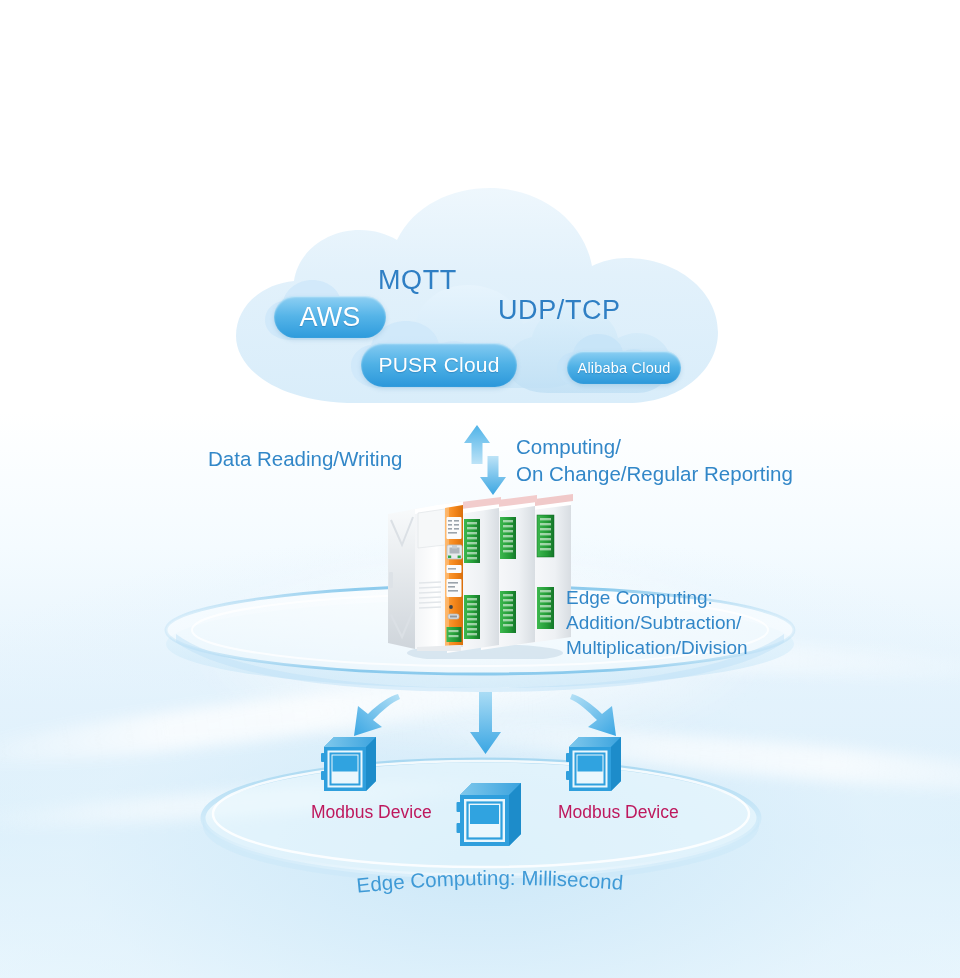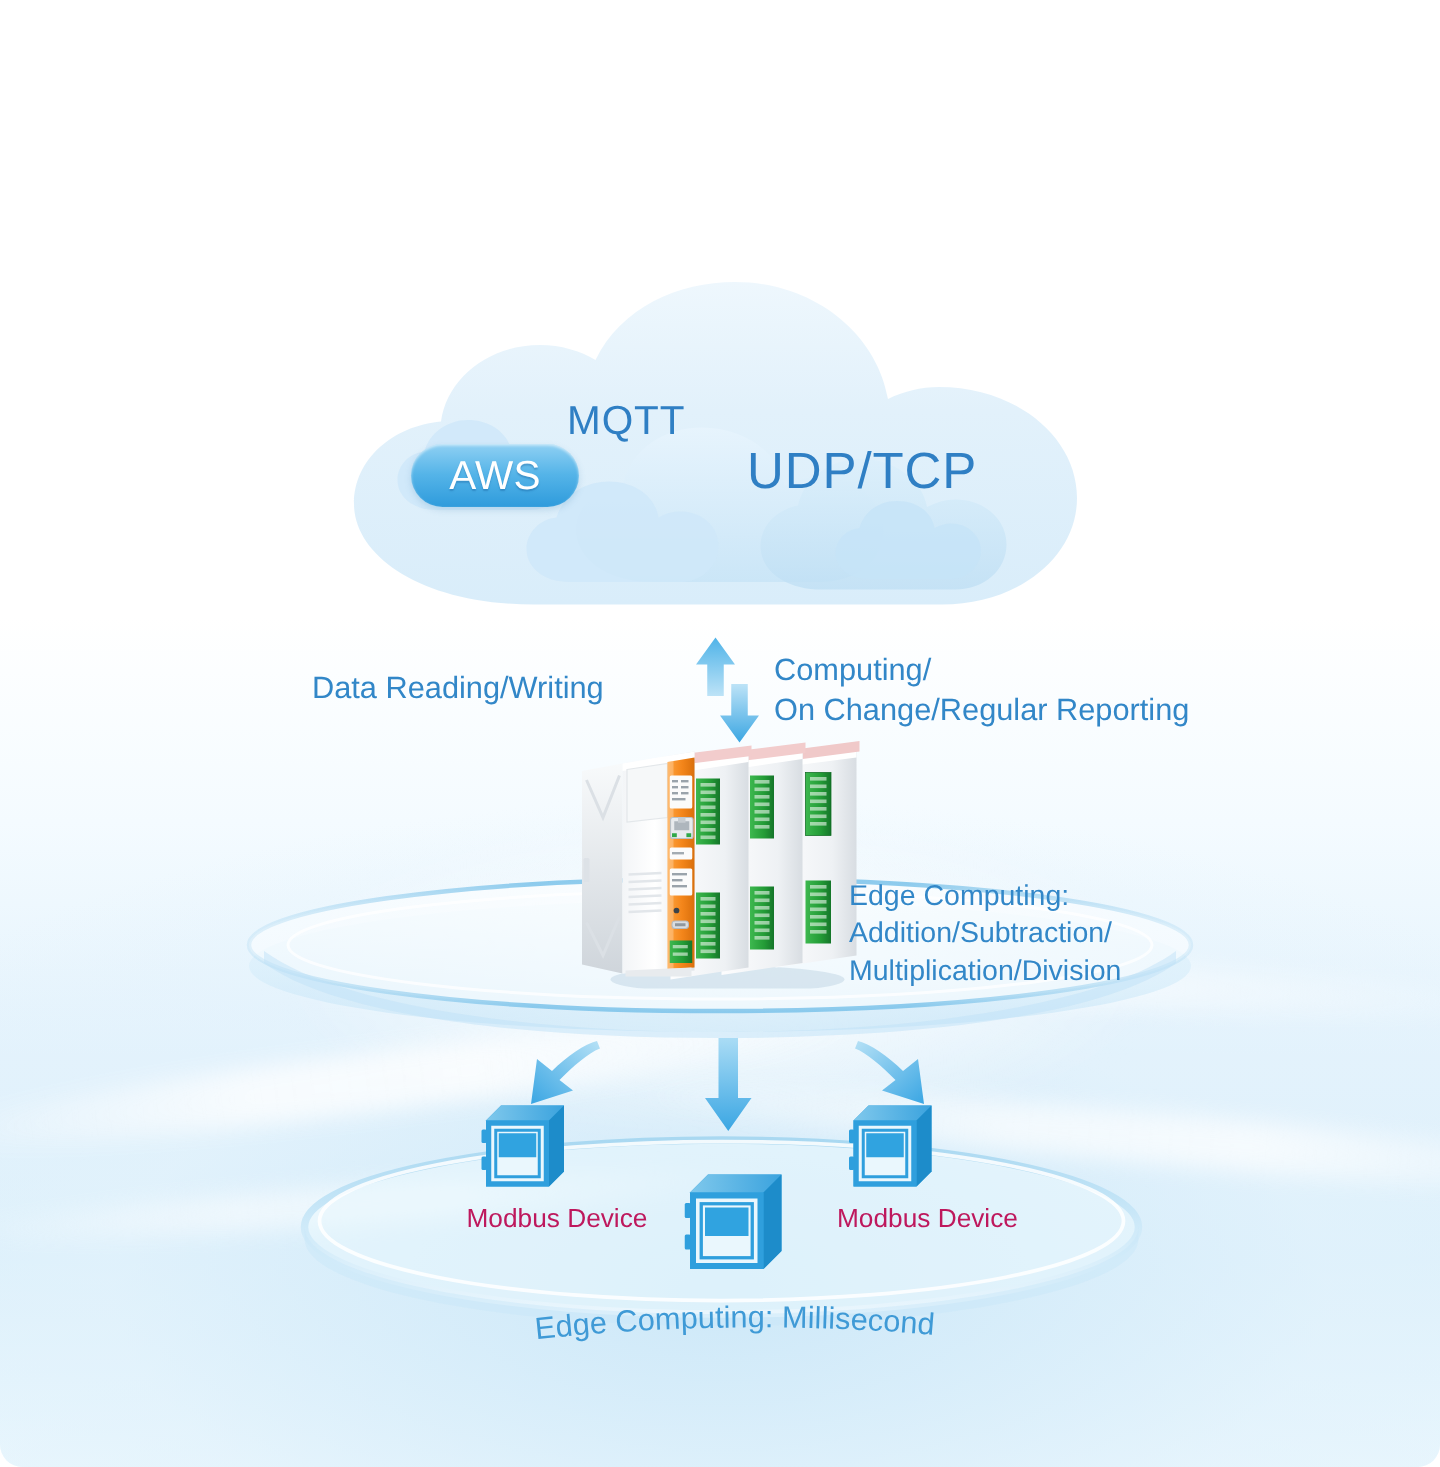--- a/index.html
+++ b/index.html
@@ -9,21 +9,20 @@
   }
   body {
     font-family: "Liberation Sans", sans-serif;
   }
   #stage {
     position: relative;
     width: 960px;
     height: 978px;
     overflow: hidden;
     background: #ffffff;
-    border-radius: 15px;
   }
   
   .bg-base {
     position: absolute; inset: 0;
     background:
       radial-gradient(ellipse 900px 420px at 50% 860px, rgba(205,232,248,0.95) 0%, rgba(226,242,252,0.6) 45%, rgba(255,255,255,0) 78%),
       linear-gradient(180deg, #ffffff 0%, #ffffff 42%, #f4fbff 56%, #e3f2fc 72%, #dcf0fb 86%, #eaf7fd 100%);
   }
   .bg-streak {
     position: absolute;
@@ -74,21 +73,21 @@
   }
 
   .proto-label {
     position: absolute;
     color: #2f7fc4;
     font-weight: 400;
     letter-spacing: .6px;
     white-space: nowrap;
   }
   .proto-mqtt { left: 160px; top: 77px; font-size: 27px; }
-  .proto-udp  { left: 280px; top: 107px; font-size: 34px; }
+  .proto-udp  { left: 280px; top: 107px; font-size: 27px; }
 
   
   .label {
     position: absolute;
     color: #3287c8;
     white-space: pre;
     line-height: 1.32;
   }
   .label-left   { left: 208px; top: 445px; font-size: 20.5px; }
   .label-right  { left: 516px; top: 433px; font-size: 20.5px; }
@@ -220,20 +219,22 @@
         C 409 162 412 161 416 161
         C 427 161 436 169 436 179
         C 436 189 427 198 416 198
         Z"></path>
     </svg>
 
     <div class="proto-label proto-mqtt">MQTT</div>
     <div class="proto-label proto-udp">UDP/TCP</div>
 
     <div class="badge badge-aws">AWS</div>
+    <div class="badge badge-pusr">PUSR Cloud</div>
+    <div class="badge badge-alibaba">Alibaba Cloud</div>
   </div>
 
   <div class="arrow-updown">
     <svg width="46" height="72" viewBox="0 0 46 72">
       <defs>
         <linearGradient id="arrUpG" x1="0" y1="0" x2="0" y2="1">
           <stop offset="0%" stop-color="#4fb3e8"></stop>
           <stop offset="100%" stop-color="#bde3f7"></stop>
         </linearGradient>
         <linearGradient id="arrDnG" x1="0" y1="0" x2="0" y2="1">

